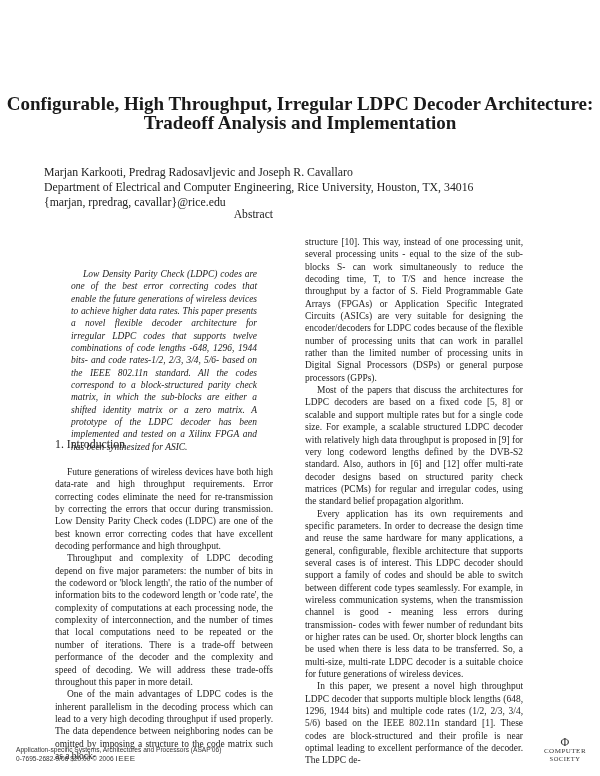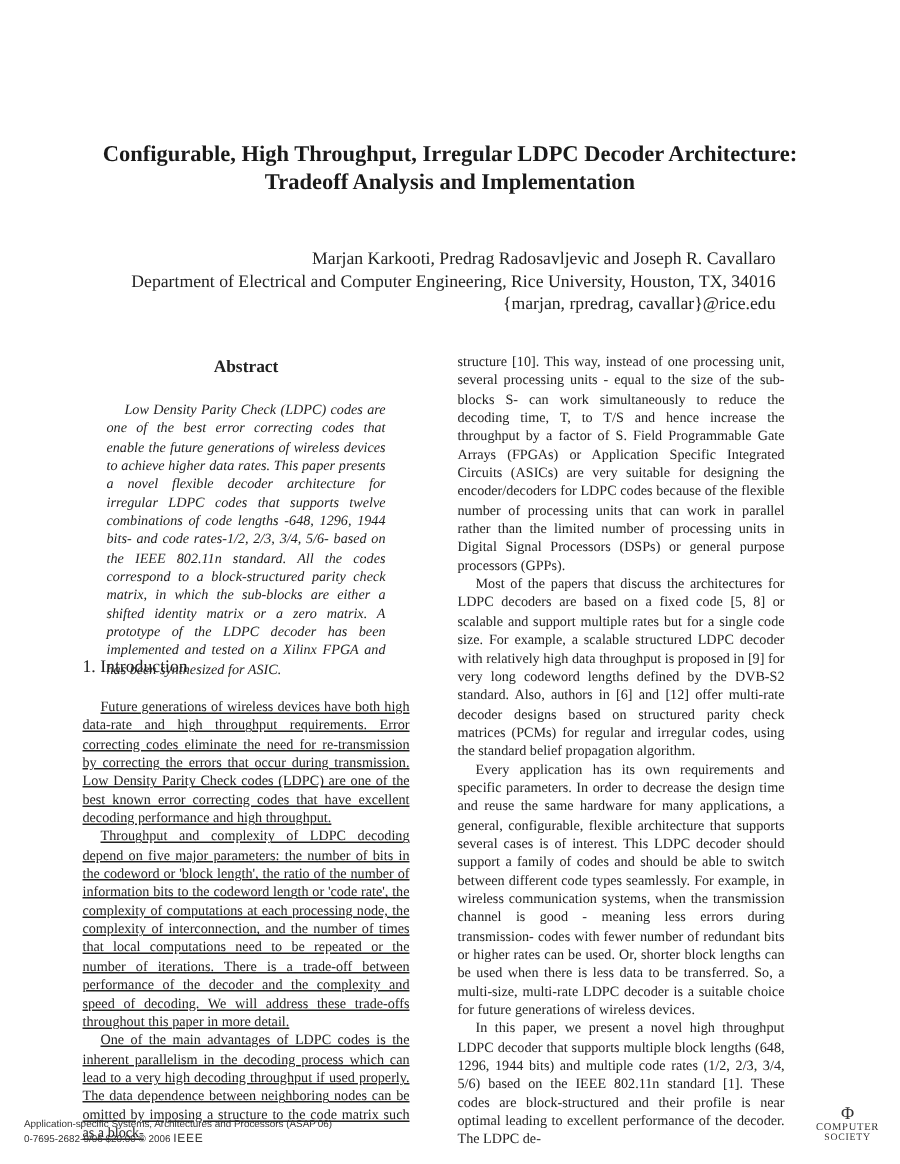--- a/index.html
+++ b/index.html
@@ -1,23 +1,23 @@
 <!DOCTYPE html>
 <html><head>
 <meta charset="utf-8">
 <style>
   html, body { margin:0; padding:0; background:#ffffff; }
   body { width:600px; height:776px; position:relative; overflow:hidden; font-family:"Liberation Serif", serif; color:#222; }
-  .title { position:absolute; left:0; width:600px; top:94px; text-align:center; font-weight:bold; font-size:15px; line-height:19px; color:#1a1a1a; }
-  .authors { position:absolute; left:0; width:517px; top:165px; text-align:right; font-size:11.8px; line-height:15px; }
-  .abs-head { text-align:center; font-weight:bold; font-size:11.6px; margin:0 0 8px 0; text-indent:0 !important; position:absolute; left:55px; top:238px; width:218px;}
+  .title { position:absolute; left:0; width:600px; top:94px; text-align:center; font-weight:bold; font-size:19px; line-height:19px; color:#1a1a1a; }
+  .authors { position:absolute; left:0; width:517px; top:165px; text-align:left; font-size:11.8px; line-height:15px;padding-left:44px; }
+  .abs-head { text-align:right; font-weight:normal; font-size:11.6px; margin:0 0 8px 0; text-indent:0 !important; position:absolute; left:55px; top:208px; width:218px;}
   .abstract-body { position:absolute; left:55px; top:252px; width:218px; font-size:9.45px; line-height:12.35px; font-style:italic; text-align:justify; }
   .abstract-body p { margin:16px; text-indent:12px; }
   .sec-head { position:absolute; left:55px; top:437px; font-weight:normal; font-size:11.8px; }
-  .intro-body { position:absolute; left:55px; top:466px; width:218px; font-size:9.45px; line-height:12.35px; text-align:justify;text-decoration:underline; }
+  .intro-body { position:absolute; left:55px; top:466px; width:218px; font-size:9.45px; line-height:12.35px; text-align:justify; }
   .intro-body p { margin:0; text-indent:12px; }
   .right-body { position:absolute; left:305px; top:236px; width:218px; font-size:9.45px; line-height:12.35px; text-align:justify; }
   .right-body p { margin:0; text-indent:12px; }
   .footer { position:absolute; left:16px; top:746px; font-family:"Liberation Sans", sans-serif; font-size:6.6px; line-height:8.5px; color:#333; }
   .footer .ieee { font-weight:normal; font-size:8px; letter-spacing:0.5px; }
   .logo { position:absolute; left:540px; top:736px; width:50px; text-align:center; font-family:"Liberation Serif", serif; color:#333; }
   .logo .phi { font-size:12px; line-height:12px; }
   .logo .l1 { font-size:7px; line-height:7px; letter-spacing:0.5px; }
   .logo .l2 { font-size:6.5px; line-height:7px; letter-spacing:0.5px; }
 </style>

